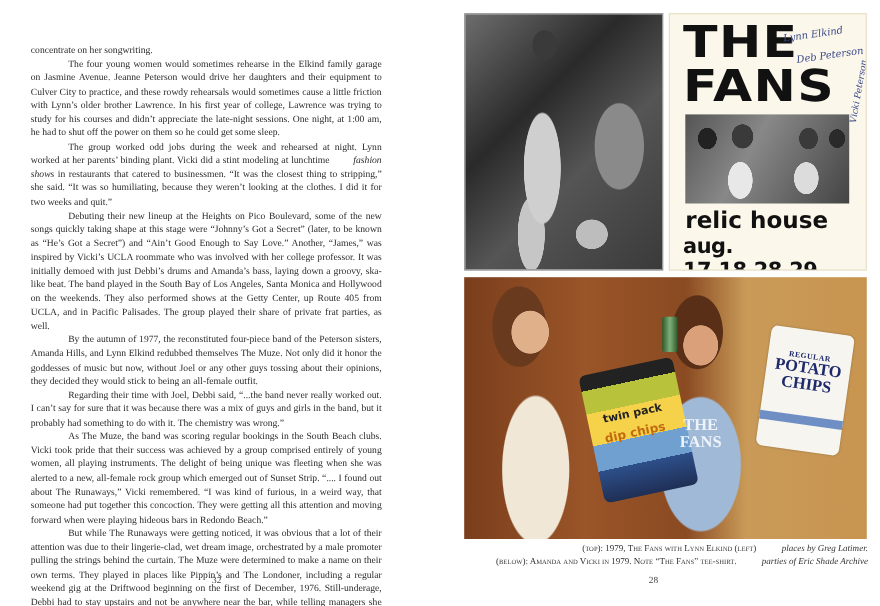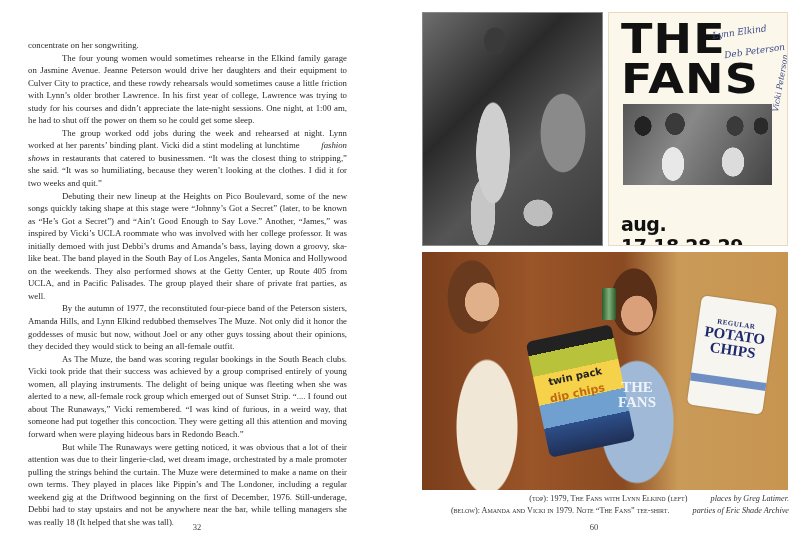--- a/index.html
+++ b/index.html
@@ -71,36 +71,38 @@
 </head>
 <body>
 
 <div class="page page-left">
   <div class="body-text">
     <p>concentrate on her songwriting.</p>
     <p class="ind">The four young women would sometimes rehearse in the Elkind family garage on Jasmine Avenue. Jeanne Peterson would drive her daughters and their equipment to Culver City to practice, and these rowdy rehearsals would sometimes cause a little friction with Lynn’s older brother Lawrence. In his first year of college, Lawrence was trying to study for his courses and didn’t appreciate the late-night sessions. One night, at 1:00 am, he had to shut off the power on them so he could get some sleep.</p>
     <p class="ind"><span>The group worked odd jobs during the week and rehearsed at night. Lynn worked at her parents’ binding plant. Vicki did a stint modeling at lunchtime </span><span class="it">fashion shows</span><span> in restaurants that catered to businessmen. “It was the closest thing to stripping,” she said. “It was so humiliating, because they weren’t looking at the clothes. I did it for two weeks and quit.”</span></p>
     <p class="ind">Debuting their new lineup at the Heights on Pico Boulevard, some of the new songs quickly taking shape at this stage were “Johnny’s Got a Secret” (later, to be known as “He’s Got a Secret”) and “Ain’t Good Enough to Say Love.” Another, “James,” was inspired by Vicki’s UCLA roommate who was involved with her college professor. It was initially demoed with just Debbi’s drums and Amanda’s bass, laying down a groovy, ska-like beat. The band played in the South Bay of Los Angeles, Santa Monica and Hollywood on the weekends. They also performed shows at the Getty Center, up Route 405 from UCLA, and in Pacific Palisades. The group played their share of private frat parties, as well.</p>
     <p class="ind">By the autumn of 1977, the reconstituted four-piece band of the Peterson sisters, Amanda Hills, and Lynn Elkind redubbed themselves The Muze. Not only did it honor the goddesses of music but now, without Joel or any other guys tossing about their opinions, they decided they would stick to being an all-female outfit.</p>
+    <p class="ind">Regarding their time with Joel, Debbi said, “...the band never really worked out. I can’t say for sure that it was because there was a mix of guys and girls in the band, but it probably had something to do with it. The chemistry was wrong.”</p>
     <p class="ind">As The Muze, the band was scoring regular bookings in the South Beach clubs. Vicki took pride that their success was achieved by a group comprised entirely of young women, all playing instruments. The delight of being unique was fleeting when she was alerted to a new, all-female rock group which emerged out of Sunset Strip. “.... I found out about The Runaways,” Vicki remembered. “I was kind of furious, in a weird way, that someone had put together this concoction. They were getting all this attention and moving forward when were playing hideous bars in Redondo Beach.”</p>
     <p class="ind">But while The Runaways were getting noticed, it was obvious that a lot of their attention was due to their lingerie-clad, wet dream image, orchestrated by a male promoter pulling the strings behind the curtain. The Muze were determined to make a name on their own terms. They played in places like Pippin’s and The Londoner, including a regular weekend gig at the Driftwood beginning on the first of December, 1976. Still-underage, Debbi had to stay upstairs and not be anywhere near the bar, while telling managers she was really 18 (It helped that she was tall).</p>
 
   </div>
 </div>
 <div class="folio folio-left">32</div>
 
 <div class="photo photo-concert"></div>
 
 <div class="photo photo-poster">
   <div class="poster-title poster-the">THE</div>
   <div class="poster-title poster-fans">FANS</div>
   <div class="signature sig-1">Lynn Elkind</div>
   <div class="signature sig-2">Deb Peterson</div>
   <div class="signature sig-3">Vicki Peterson</div>
   <div class="poster-photo"></div>
+  <div class="poster-venue">relic house</div>
   <div class="poster-dates">aug. 17,18,28,29</div>
 </div>
 
 <div class="photo photo-color">
   <div class="can"></div>
   <div class="bag-dip">
     <span class="bag-twin">twin pack</span>
     <span class="bag-dipchips">dip chips</span>
   </div>
   <div class="shirt-text">
@@ -112,13 +114,13 @@
     <span class="pc">POTATO</span>
     <span class="pc">CHIPS</span>
     <div class="stripe"></div>
   </div>
 </div>
 
 <div class="caption">
   <div><span class="sc">(top): 1979, The Fans with Lynn Elkind (left)</span>&nbsp; <span class="it">places by Greg Latimer.</span></div>
   <div><span class="sc">(below): Amanda and Vicki in 1979. Note “The Fans” tee-shirt.</span>&nbsp; <span class="it">parties of Eric Shade Archive</span></div>
 </div>
-<div class="folio folio-right">60</div>
+<div class="folio folio-right">28</div>
 
 </body></html>

